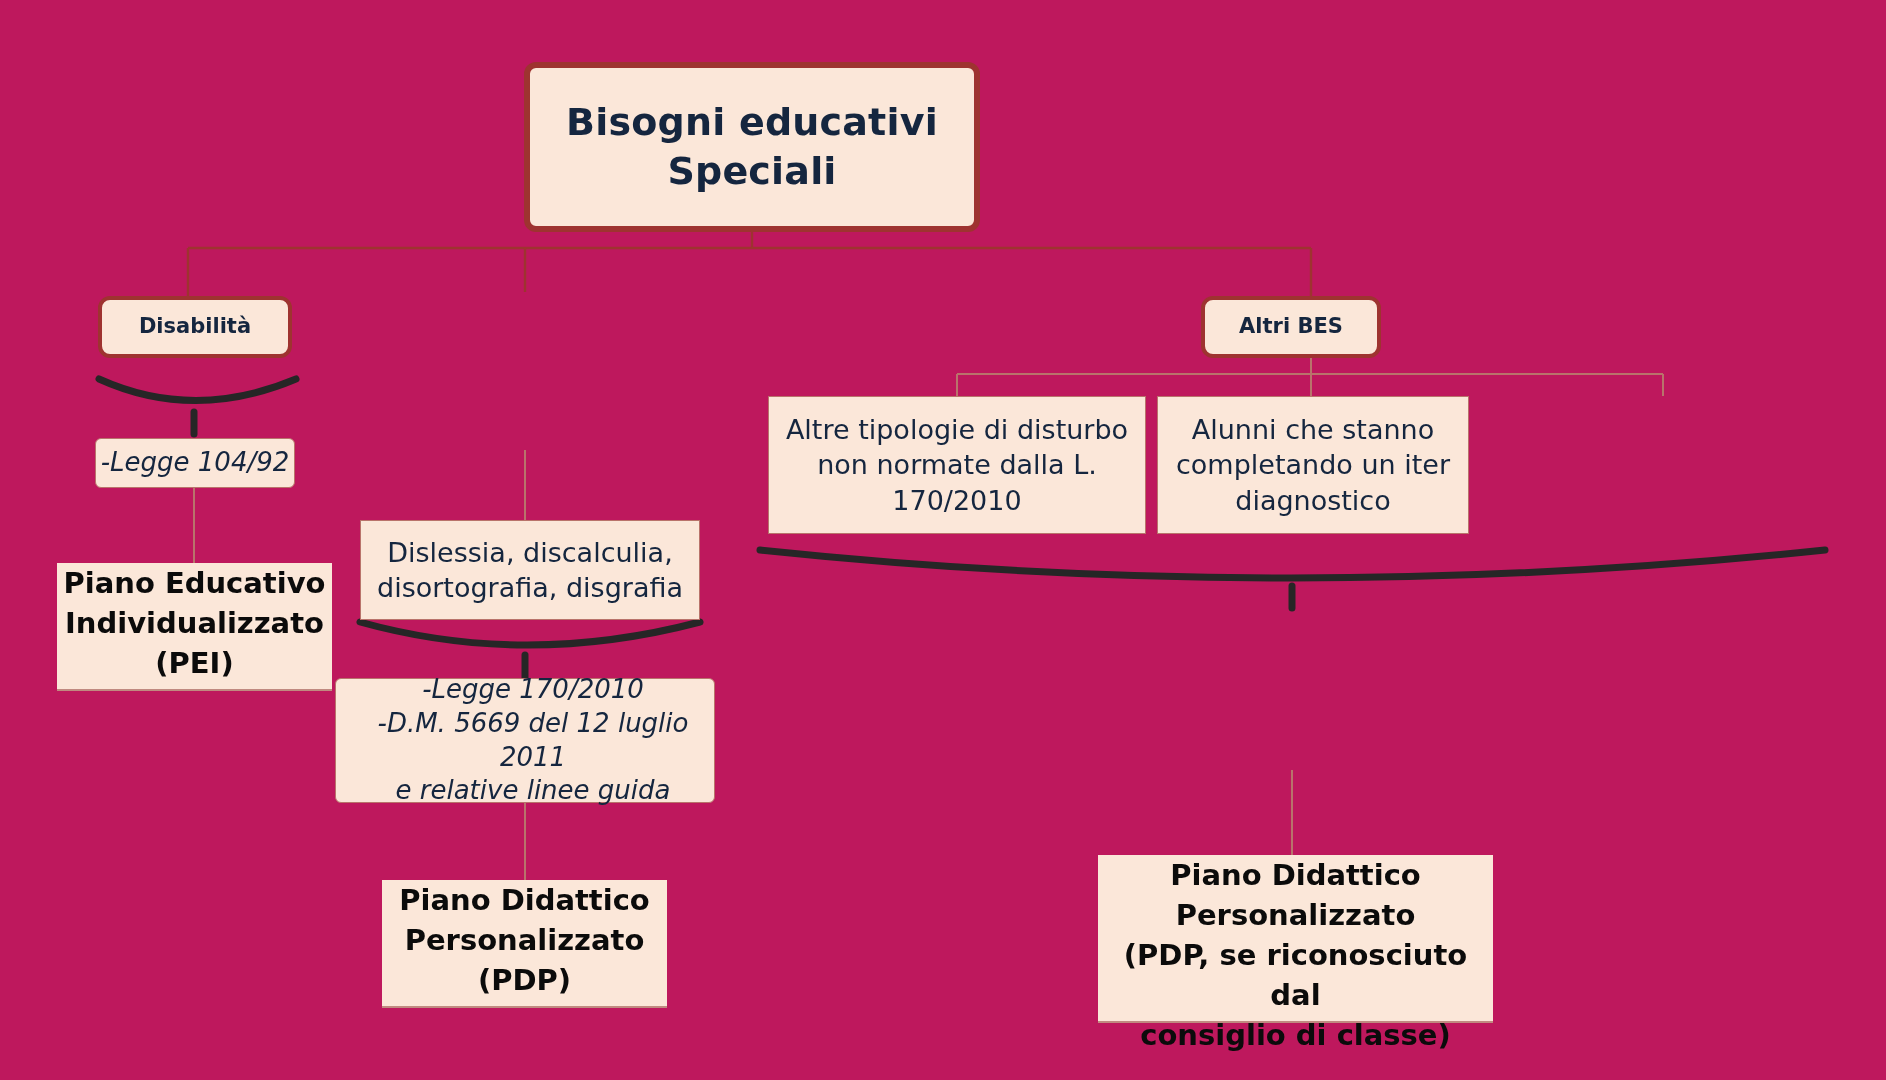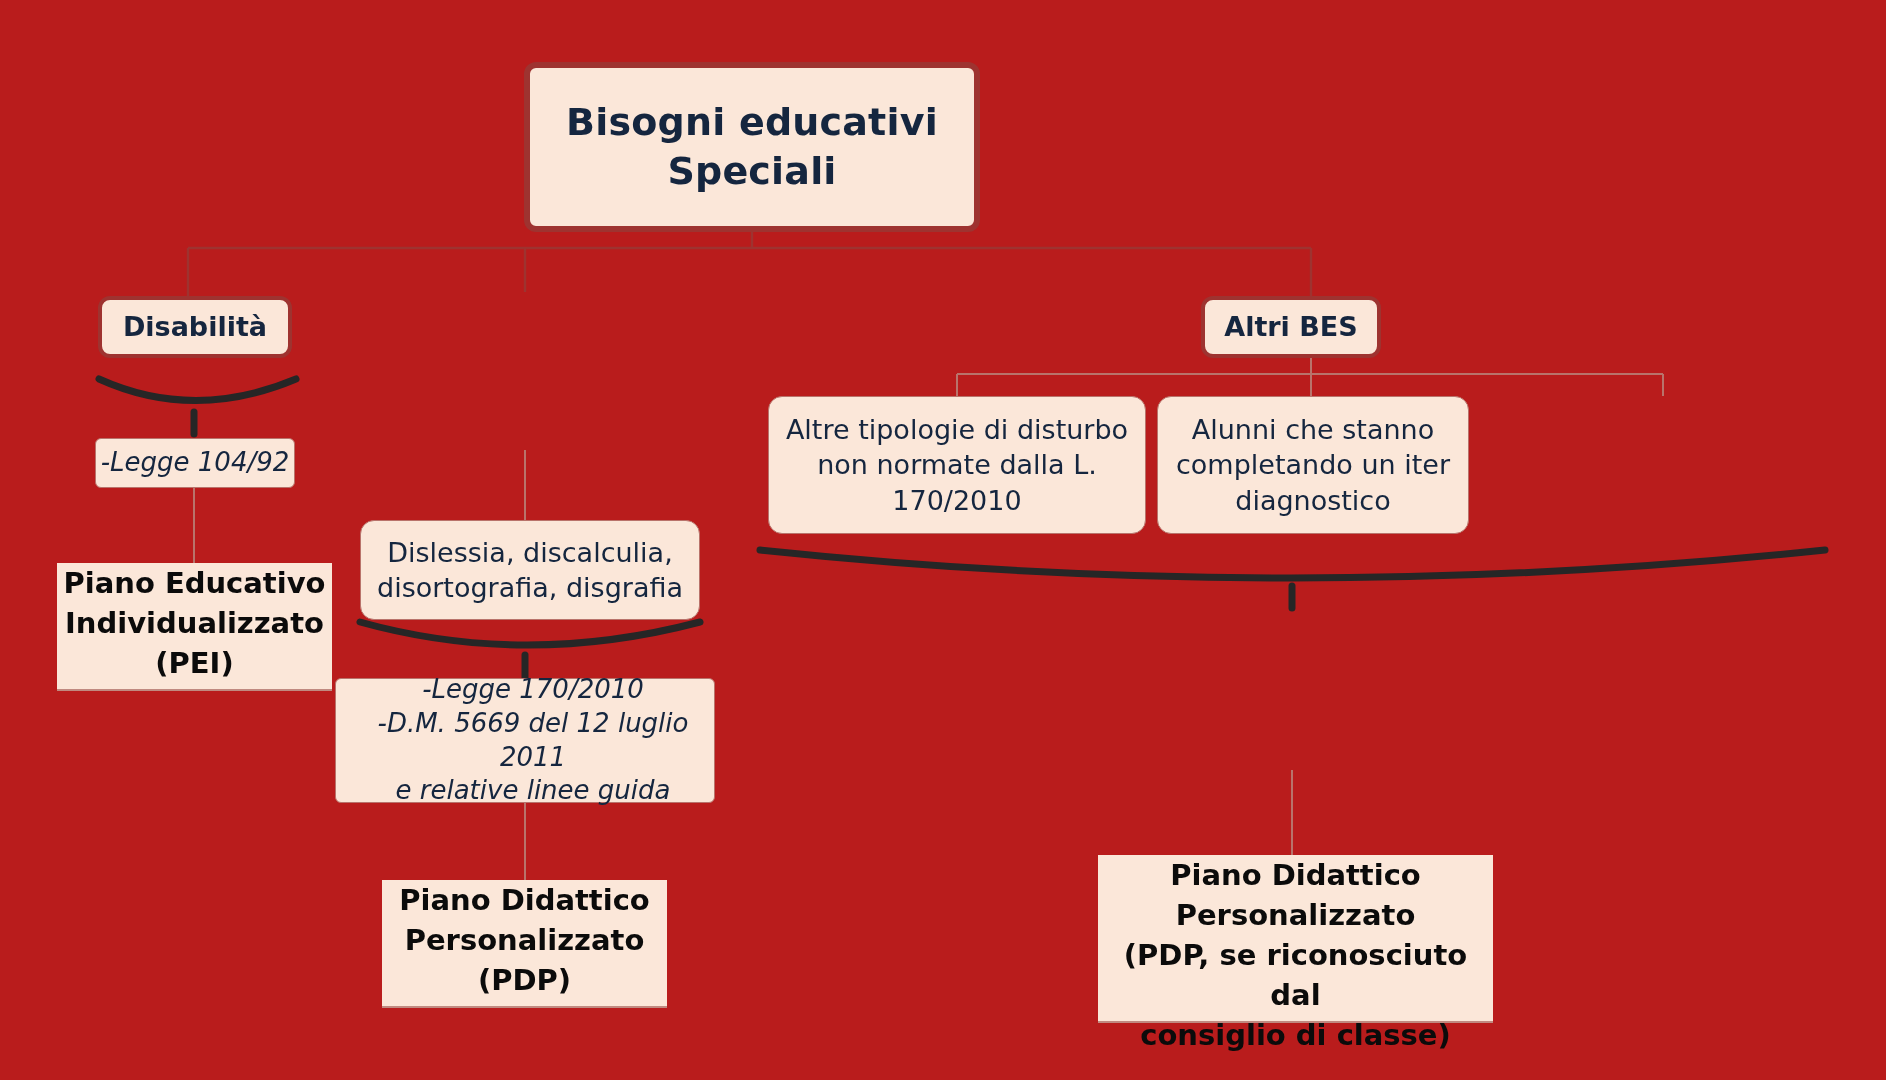--- a/index.html
+++ b/index.html
@@ -8,21 +8,21 @@
     padding: 0;
     background: #fbe7d9;
   }
   body {
     font-family: "DejaVu Sans", "Liberation Sans", sans-serif;
   }
   #stage {
     position: relative;
     width: 1886px;
     height: 1080px;
-    background: #b91c1c;
+    background: #be185d;
     overflow: hidden;
   }
   #wires {
     position: absolute;
     left: 0; top: 0;
     width: 1886px;
     height: 1080px;
     pointer-events: none;
   }
   .node {
@@ -43,26 +43,26 @@
     border-radius: 12px;
     font-weight: bold;
     font-size: 38px;
     letter-spacing: .2px;
   }
   
   .n-branch {
     border: 4px solid #9e3330;
     border-radius: 12px;
     font-weight: bold;
-    font-size: 27px;
+    font-size: 21px;
   }
   
   .n-leaf {
     border: 1.5px solid #b9736b;
-    border-radius: 14px;
+    border-radius: 0;
     font-weight: normal;
     font-size: 27px;
   }
   
   .n-law {
     border: 1.5px solid #b9736b;
     border-radius: 6px;
     font-weight: normal;
     font-style: italic;
     font-size: 26px;

